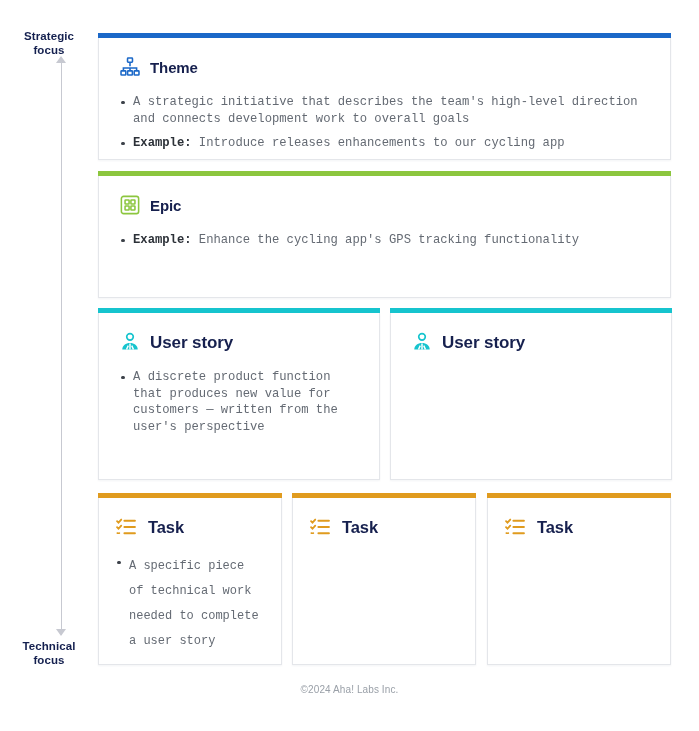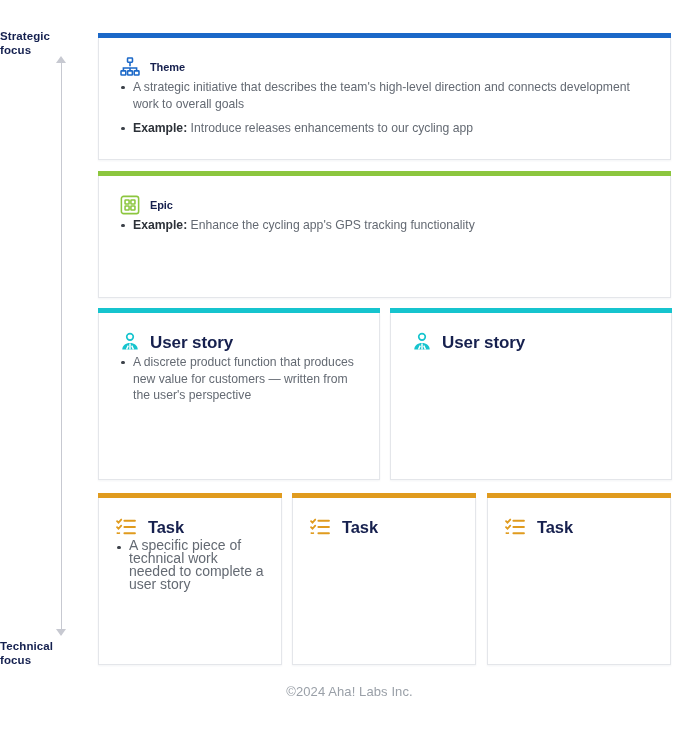--- a/index.html
+++ b/index.html
@@ -23,20 +23,21 @@
   .axis {
     position: absolute;
     left: 0;
     top: 26px;
     width: 98px;
     height: 650px;
   }
   .axis-label {
     position: absolute;
     width: 98px;
+    text-align: center;
     font-size: 11.5px;
     font-weight: bold;
     color: #14204f;
     line-height: 14px;
     letter-spacing: 0.1px;
   }
   .axis-label.top { top: 3px; }
   .axis-label.bottom { top: 613px; }
   .axis-line {
     position: absolute;
@@ -82,27 +83,27 @@
     align-items: center;
     gap: 9px;
   }
   .card-icon {
     flex: 0 0 auto;
     width: 22px;
     height: 22px;
     display: block;
   }
   .card-title {
-    font-size: 11px;
+    font-size: 15px;
     font-weight: bold;
     color: #16204e;
     letter-spacing: -0.1px;
     line-height: 1;
   }
-  .card-body { margin-top: 1px; }
+  .card-body { margin-top: 16px; font-family: Liberation Mono, monospace; }
   ul.bullets {
     list-style: none;
   }
   ul.bullets li {
     position: relative;
     padding-left: 14px;
     color: #646a73;
     font-size: 12.2px;
     line-height: 16.6px;
     margin-bottom: 8px;
@@ -134,30 +135,30 @@
 
   #card-story-1 .card-title,
   #card-story-2 .card-title { font-size: 17px; }
   #card-task-1 .card-title,
   #card-task-2 .card-title,
   #card-task-3 .card-title { font-size: 16.5px; }
   #card-task-1 .card-head,
   #card-task-2 .card-head,
   #card-task-3 .card-head { gap: 11px; }
 
-  #card-task-1 ul.bullets li { font-size: 14px; line-height: 13px; }
+  #card-task-1 ul.bullets li { font-size: 12px; line-height: 25px; }
 
   
   .footer {
     position: absolute;
     left: 0;
     top: 684px;
     width: 699px;
     text-align: center;
-    font-size: 13px;
+    font-size: 10px;
     color: #9aa0a8;
     letter-spacing: 0.1px;
   }
 </style>
 </head>
 <body>
 
 <div id="page">
 
   <div class="axis">

